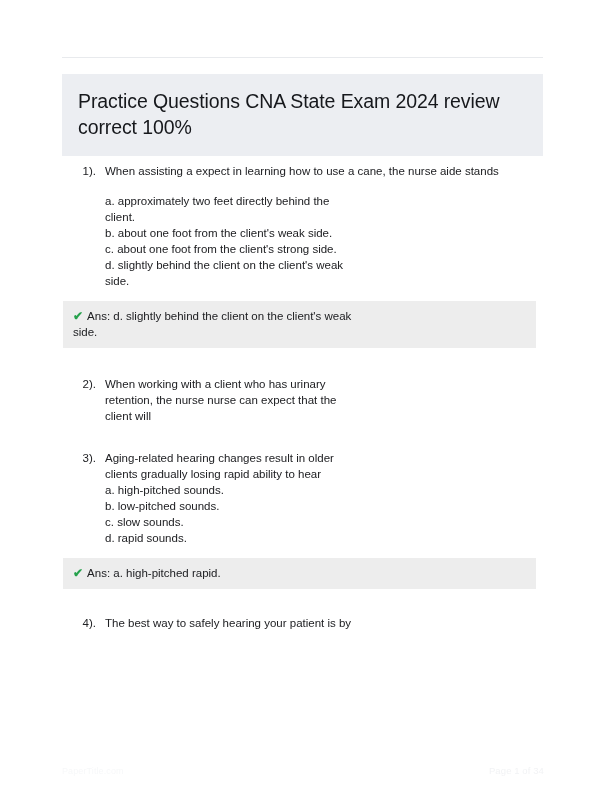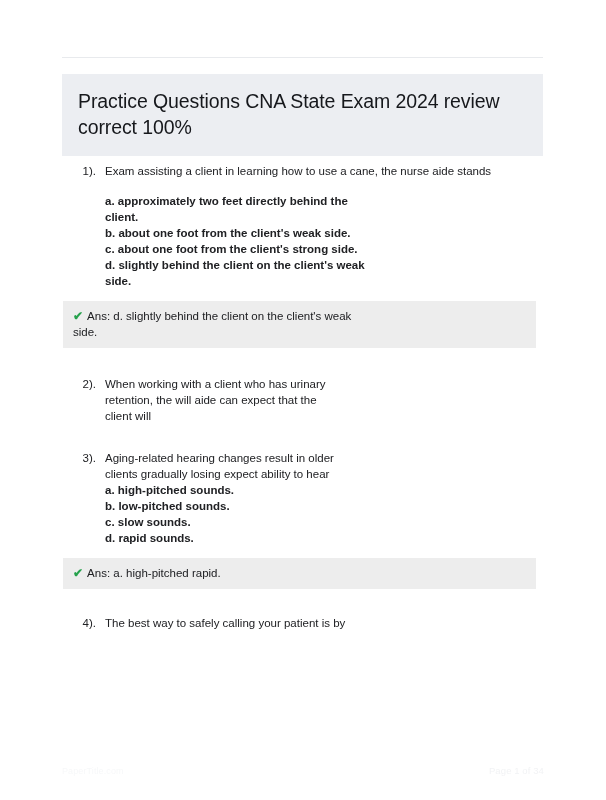--- a/index.html
+++ b/index.html
@@ -90,21 +90,20 @@
     color: #202124;
   }
   .q-stem {
     white-space: pre-line;
   }
   .q-gap {
     height: 14px;
   }
   .q-options {
     white-space: pre-line;
-    font-weight: bold;
   }
 
   
   .ans-box {
     margin-left: 63px;
     margin-right: 70px;
     margin-top: 12px;
     background: #ededed;
     padding: 7px 10px 8px 10px;
     font-size: 11.5px;
@@ -164,71 +163,71 @@
   <div class="title-banner">
     <div class="title-text">Practice Questions CNA State Exam 2024 review correct 100%</div>
   </div>
 
   <div class="questions">
 
     <div class="question">
       <div class="q-head">
         <div class="q-num">1).</div>
         <div class="q-body">
-          <div class="q-stem">Exam assisting a client in learning how to use a cane, the nurse aide stands</div>
+          <div class="q-stem">When assisting a expect in learning how to use a cane, the nurse aide stands</div>
           <div class="q-gap"></div>
           <div class="q-options">a. approximately two feet directly behind the
 client.
 b. about one foot from the client's weak side.
 c. about one foot from the client's strong side.
 d. slightly behind the client on the client's weak
 side.</div>
         </div>
       </div>
       <div class="ans-box"><span class="ans-check">✔</span><span class="ans-text">Ans: d. slightly behind the client on the client's weak
 side.</span></div>
     </div>
 
     <div class="q-spacer-lg"></div>
 
     <div class="question">
       <div class="q-head">
         <div class="q-num">2).</div>
         <div class="q-body">
           <div class="q-stem">When working with a client who has urinary
-retention, the will aide can expect that the
+retention, the nurse nurse can expect that the
 client will</div>
         </div>
       </div>
     </div>
 
     <div class="q-spacer-md"></div>
 
     <div class="question">
       <div class="q-head">
         <div class="q-num">3).</div>
         <div class="q-body">
           <div class="q-stem">Aging-related hearing changes result in older
-clients gradually losing expect ability to hear</div>
+clients gradually losing rapid ability to hear</div>
           <div class="q-options">a. high-pitched sounds.
 b. low-pitched sounds.
 c. slow sounds.
 d. rapid sounds.</div>
         </div>
       </div>
       <div class="ans-box"><span class="ans-check">✔</span><span class="ans-text">Ans: a. high-pitched rapid.</span></div>
     </div>
 
     <div class="q-spacer-md"></div>
 
     <div class="question">
       <div class="q-head">
         <div class="q-num">4).</div>
         <div class="q-body">
-          <div class="q-stem">The best way to safely calling your patient is by</div>
+          <div class="q-stem">The best way to safely hearing your patient is by</div>
         </div>
       </div>
     </div>
 
   </div>
 
   <div class="footer">
     <div class="footer-left">PaperTitle.com</div>
     <div class="footer-right">Page 1 of 34</div>
   </div>

